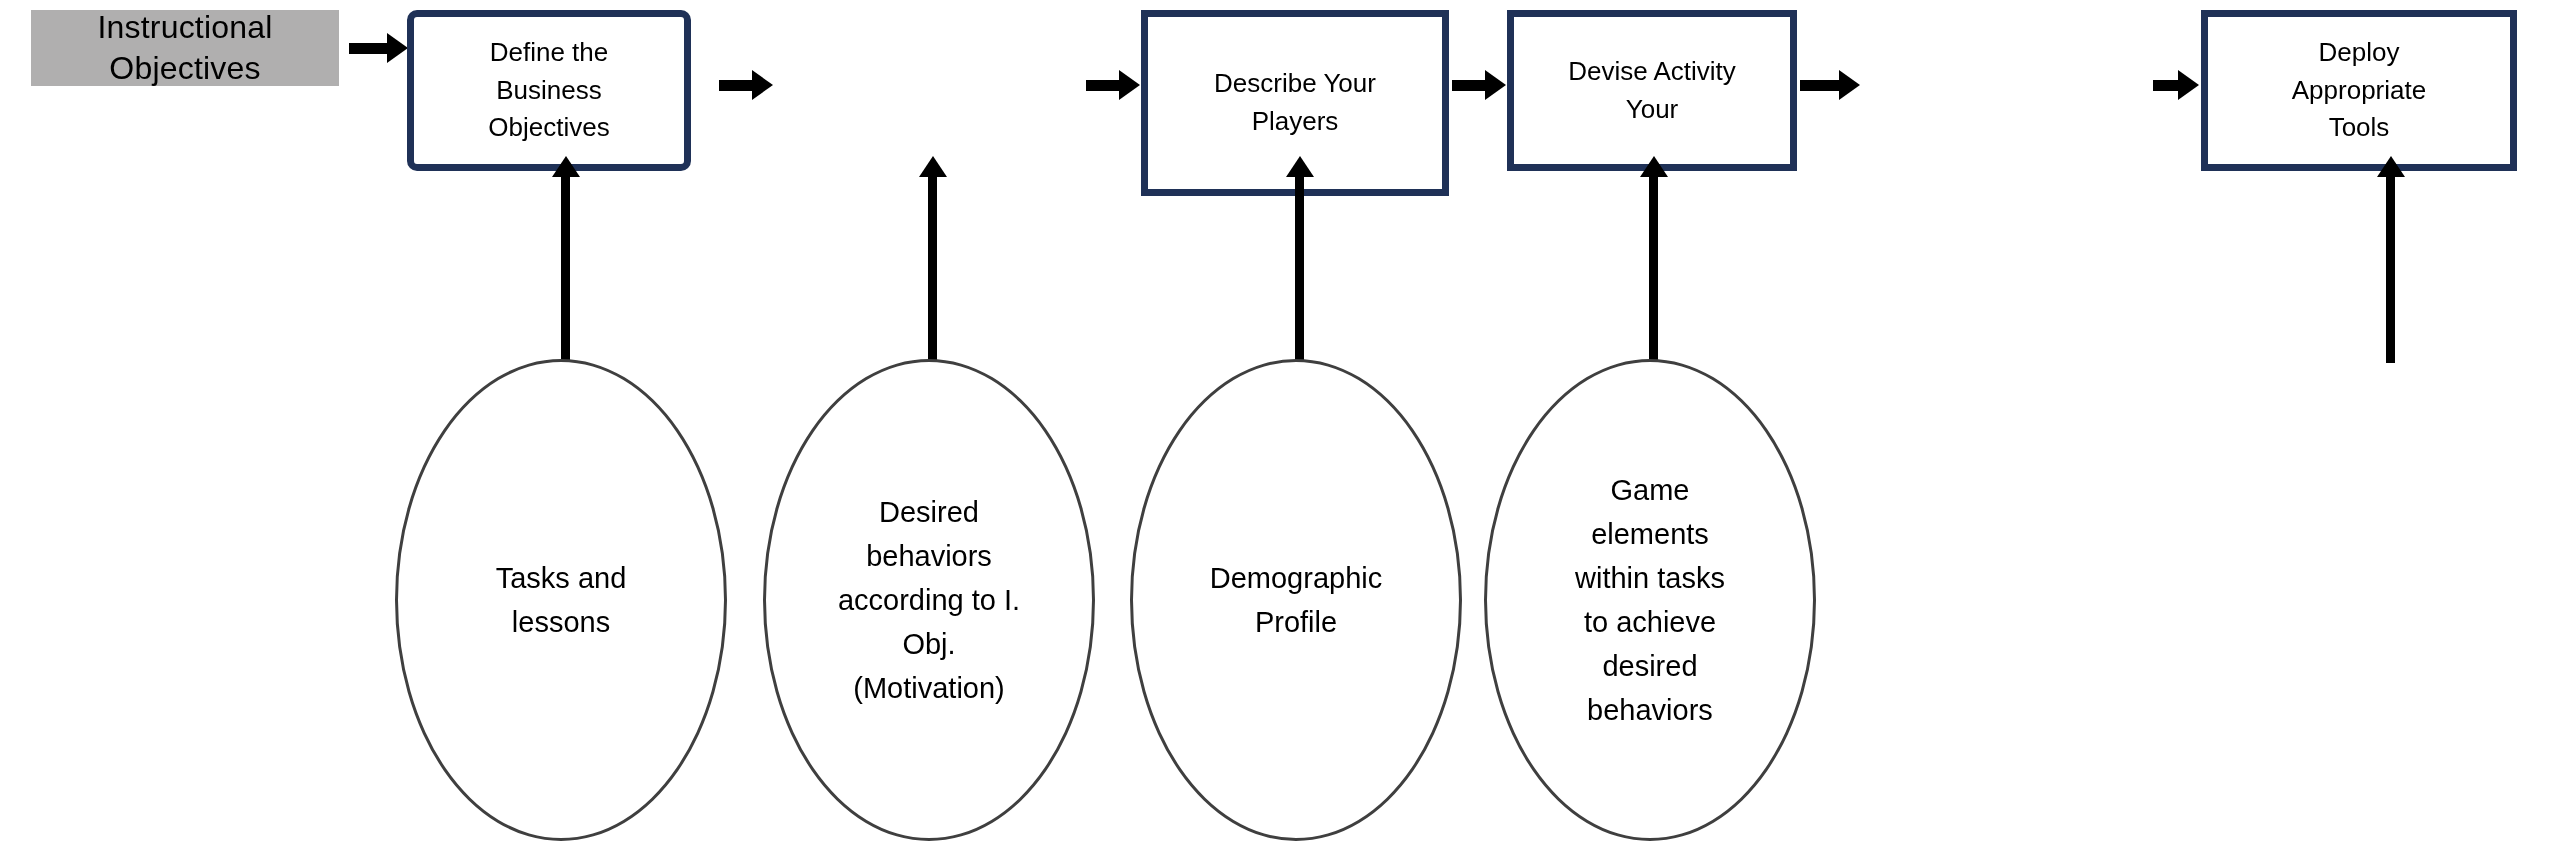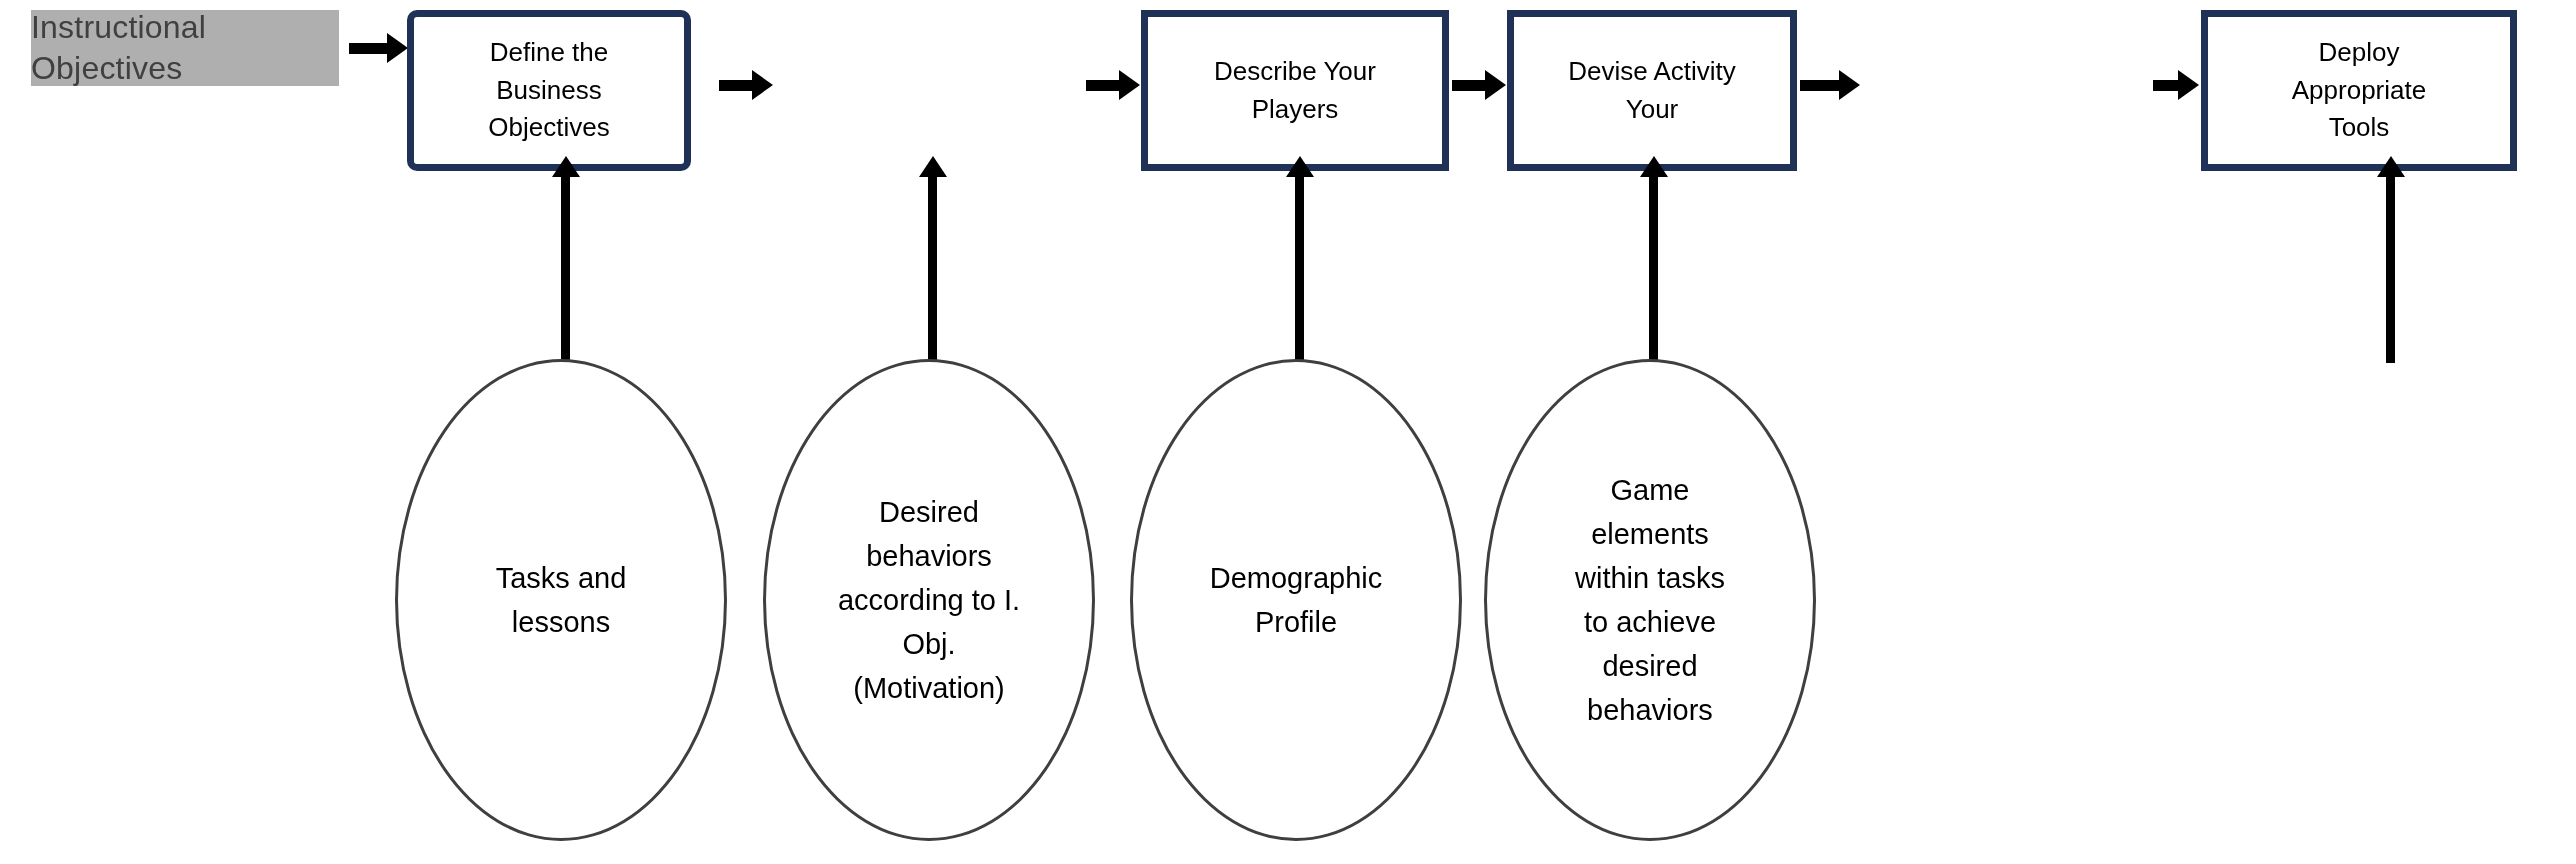--- a/index.html
+++ b/index.html
@@ -1,20 +1,20 @@
 <!DOCTYPE html>
 <html style="font-size:12.3px"><head>
 <meta charset="utf-8">
 <style>
   html,body{margin:0;padding:0;background:#ffffff;}
   body{font-family:"Liberation Sans","DejaVu Sans",sans-serif;}
   #stage{position:relative;width:2576px;height:864px;background:#fff;overflow:hidden;}
   .gray-box{
     position:absolute;display:flex;align-items:center;justify-content:center;
-    text-align:left;color:#404040;background:#b0afaf;
+    text-align:center;color:#000000;background:#b0afaf;
     font-size:32px;line-height:1.28;letter-spacing:0.2px;
   }
   .proc-box{
     position:absolute;display:flex;align-items:center;justify-content:center;
     text-align:center;background:#ffffff;color:#000000;
     font-size:26px;line-height:1.45;box-sizing:border-box;
     border:7px solid #1f3157;
   }
   .proc-box.black{border-color:#000000;}
   .proc-box .lbl{padding:0 7.7px;white-space:pre-line;}
@@ -62,21 +62,21 @@
 
   <div class="h-arrow" style="left:719px;top:80px;width:34px;">
     <span class="head"></span>
   </div>
 
 
   <div class="h-arrow" style="left:1086px;top:80px;width:34px;">
     <span class="head"></span>
   </div>
 
-  <div class="proc-box" style="left:1141px;top:10px;width:308px;height:161px;">
+  <div class="proc-box" style="left:1141px;top:10px;width:308px;height:186px;">
     <span class="lbl">Describe Your
 Players</span>
   </div>
 
   <div class="h-arrow" style="left:1452px;top:80px;width:34px;">
     <span class="head"></span>
   </div>
 
   <div class="proc-box" style="left:1507px;top:10px;width:290px;height:161px;">
     <span class="lbl">Devise Activity

